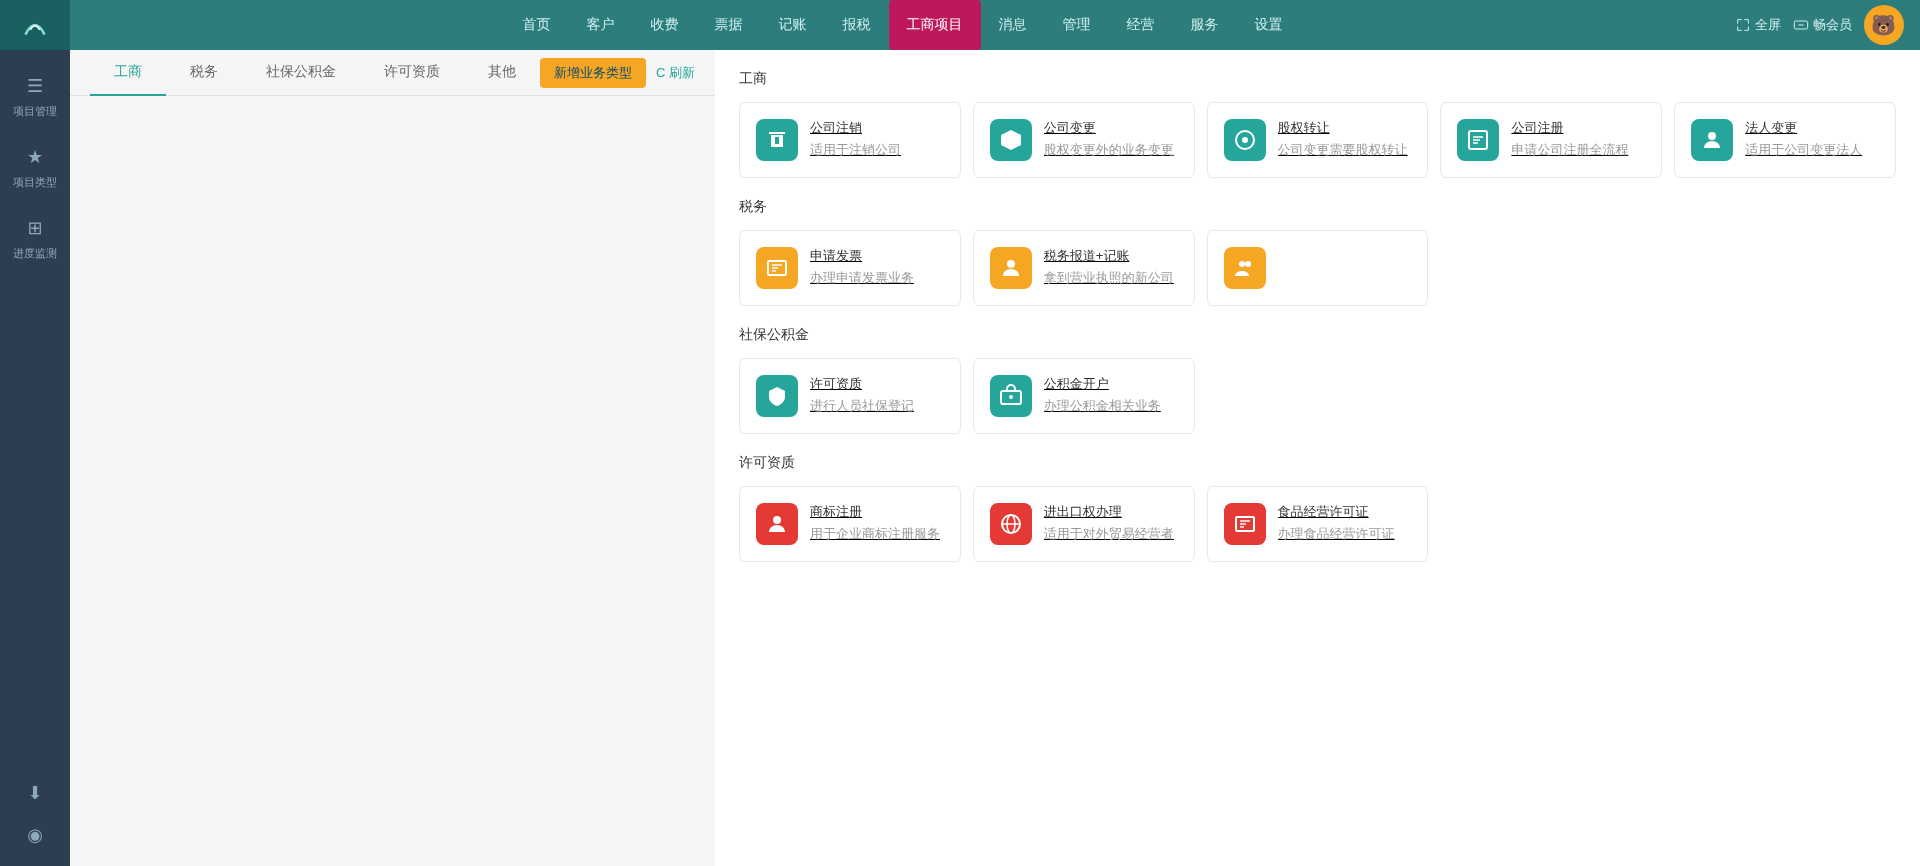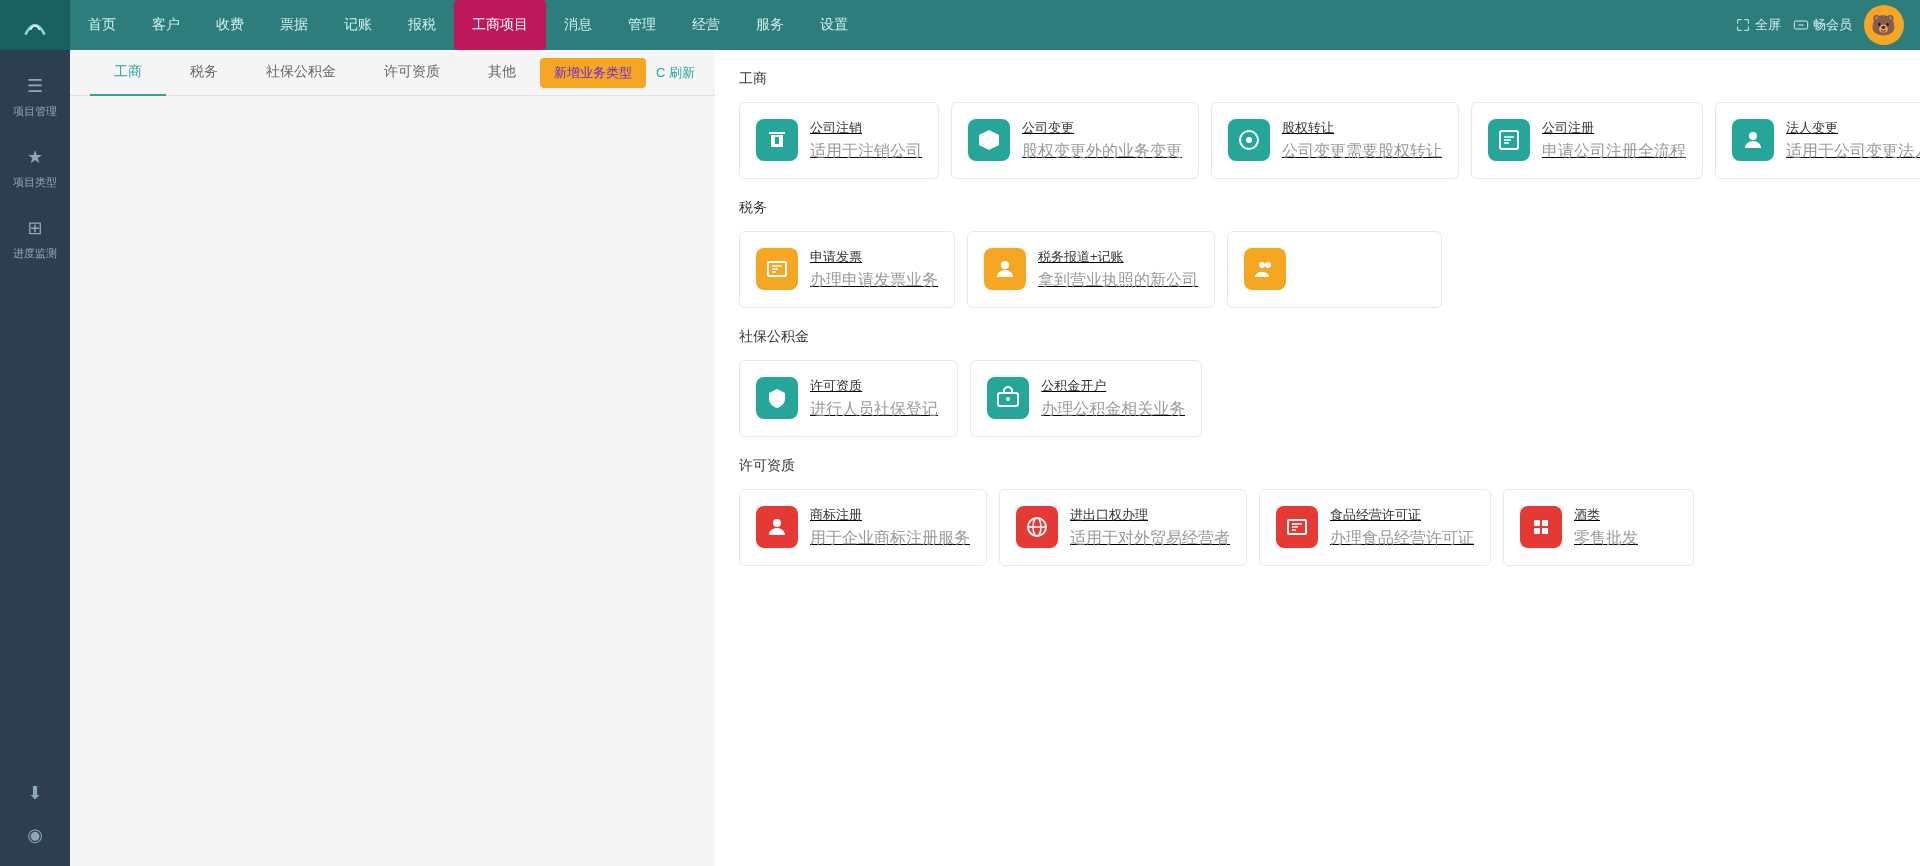--- a/index.html
+++ b/index.html
@@ -22,20 +22,21 @@
       align-items: center;
       justify-content: center;
       flex-shrink: 0;
     }
     .top-nav-logo svg { width: 32px; height: 32px; }
     .top-nav-items {
       display: flex;
       align-items: center;
       flex: 1;
       gap: 0;
+      justify-content: center;
     }
     .nav-item {
       color: #d0f0ee;
       font-size: 14px;
       padding: 0 18px;
       height: 50px;
       display: flex;
       align-items: center;
       cursor: pointer;
       white-space: nowrap;
@@ -152,21 +153,21 @@
       color: #26a69a;
       border-bottom: 2px solid #26a69a;
     }
     .tab-bar-actions {
       display: flex;
       align-items: center;
       gap: 10px;
     }
     .btn-add-type {
       background: #f5a623;
-      color: #6d28d9;
+      color: #0c4a6e;
       border: none;
       border-radius: 4px;
       padding: 6px 14px;
       font-size: 13px;
       cursor: pointer;
       white-space: nowrap;
     }
     .btn-refresh {
       color: #26a69a;
       background: none;
@@ -235,21 +236,21 @@
     .card-title {
       font-size: 13px;
       color: #333;
       font-weight: 500;
       margin-bottom: 4px;
       white-space: nowrap;
       overflow: hidden;
       text-overflow: ellipsis;
     }
     .card-desc {
-      font-size: 16px;
+      font-size: 13px;
       color: #999;
       white-space: nowrap;
       overflow: hidden;
       text-overflow: ellipsis;
     }
 
     
     .scroll-content::-webkit-scrollbar { width: 8px; }
     .scroll-content::-webkit-scrollbar-track { background: #f1f1f1; }
     .scroll-content::-webkit-scrollbar-thumb { background: #ccc; border-radius: 4px; }
@@ -490,30 +491,16 @@
         <svg width="24" height="24" viewBox="0 0 24 24" fill="white">
                 <rect x="3" y="5" width="18" height="14" rx="1" fill="none" stroke="white" stroke-width="2"></rect>
                 <path d="M7 9h10M7 12h6M7 15h4" stroke="white" stroke-width="1.5"></path>
               </svg>
       </div>
       <div class="card-text">
         <div class="card-title">食品经营许可证</div>
         <div class="card-desc">办理食品经营许可证</div>
       </div>
     </div>
-          <div class="service-card">
-      <div class="card-icon red" style="background:#e53935">
-        <svg width="24" height="24" viewBox="0 0 24 24" fill="white">
-                <rect x="5" y="5" width="6" height="6" rx="1"></rect>
-                <rect x="13" y="5" width="6" height="6" rx="1"></rect>
-                <rect x="5" y="13" width="6" height="6" rx="1"></rect>
-                <rect x="13" y="13" width="6" height="6" rx="1"></rect>
-              </svg>
-      </div>
-      <div class="card-text">
-        <div class="card-title">酒类</div>
-        <div class="card-desc">零售批发</div>
-      </div>
-    </div>
         </div>
       </div>
   </div>
 </div>
 
 </body></html>

